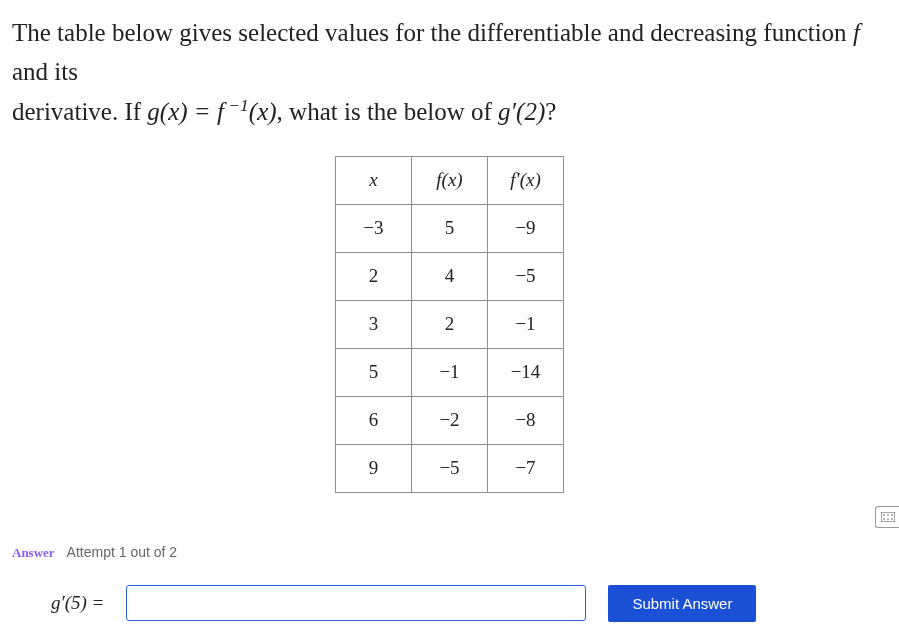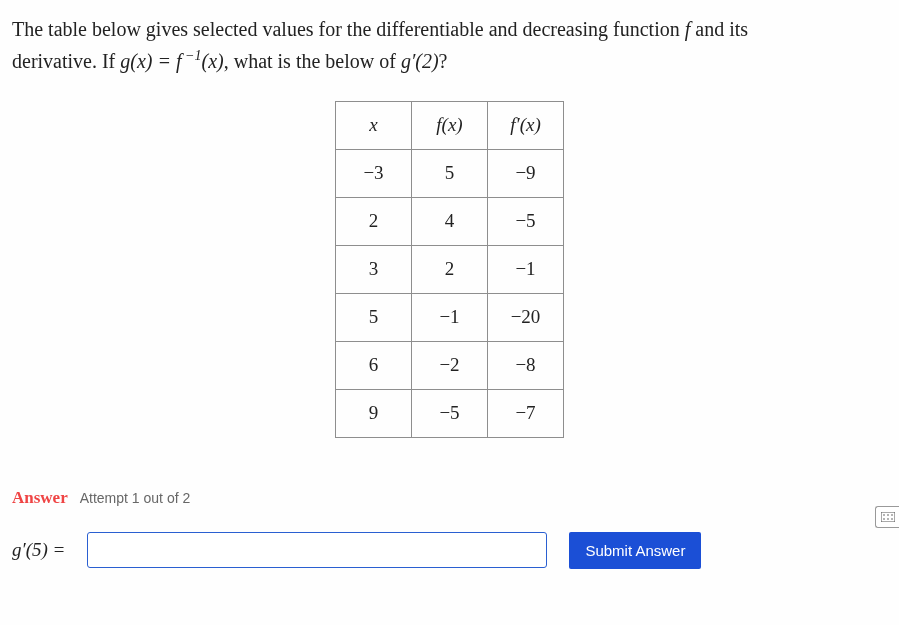--- a/index.html
+++ b/index.html
@@ -6,21 +6,21 @@
     body {
       font-family: Georgia, 'Times New Roman', serif;
       background: #fefefe;
       color: #222;
       width: 899px;
       height: 625px;
       padding: 14px 12px 0 12px;
       position: relative;
     }
     .question {
-      font-size: 20px;
+      font-size: 25px;
       line-height: 1.55;
       margin-bottom: 24px;
     }
     .math-it { font-style: italic; font-family: 'Times New Roman', serif; }
     .table-wrap {
       display: flex;
       justify-content: center;
       margin-bottom: 44px;
     }
     table {
@@ -36,56 +36,57 @@
     }
     thead td {
       font-style: italic;
       font-family: 'Times New Roman', serif;
     }
     .answer-row {
       padding: 6px 0 18px 0;
     }
     .answer-label {
       font-weight: bold;
-      font-size: 17px;
+      font-size: 13px;
       font-family: Georgia, serif;
-      color: #ef4444;
+      color: #8b5cf6;
     }
     .attempt {
       font-size: 14px;
       color: #676767;
       margin-left: 8px;
       font-family: Arial, Helvetica, sans-serif;
       text-align: center;
     }
     .input-row {
       display: flex;
       align-items: center;
       gap: 22px;
       margin-top: 6px;
     }
     .g-label {
       font-size: 19px;
       font-style: italic;
       font-family: 'Times New Roman', serif;
+      margin-left: 39px;
     }
     .answer-input {
       flex: 0 0 460px;
       height: 36px;
       border: 1px solid #2a5fd1;
       border-radius: 3px;
       padding: 4px 8px;
       font-size: 16px;
       background: #fff;
     }
     .submit-btn {
       background: #1b4fd6;
       color: #fff;
       border: none;
-      padding: 10px 16px;
+      padding: 10px 24px;
       font-size: 15px;
       font-family: Arial, Helvetica, sans-serif;
       cursor: pointer;
       border-radius: 2px;
     }
     .keypad-icon {
       position: absolute;
       right: 0;
       top: 506px;
       width: 24px;
@@ -130,21 +131,21 @@
         <td>−5</td>
       </tr>
       <tr>
         <td>3</td>
         <td>2</td>
         <td>−1</td>
       </tr>
       <tr>
         <td>5</td>
         <td>−1</td>
-        <td>−20</td>
+        <td>−14</td>
       </tr>
       <tr>
         <td>6</td>
         <td>−2</td>
         <td>−8</td>
       </tr>
       <tr>
         <td>9</td>
         <td>−5</td>
         <td>−7</td>

